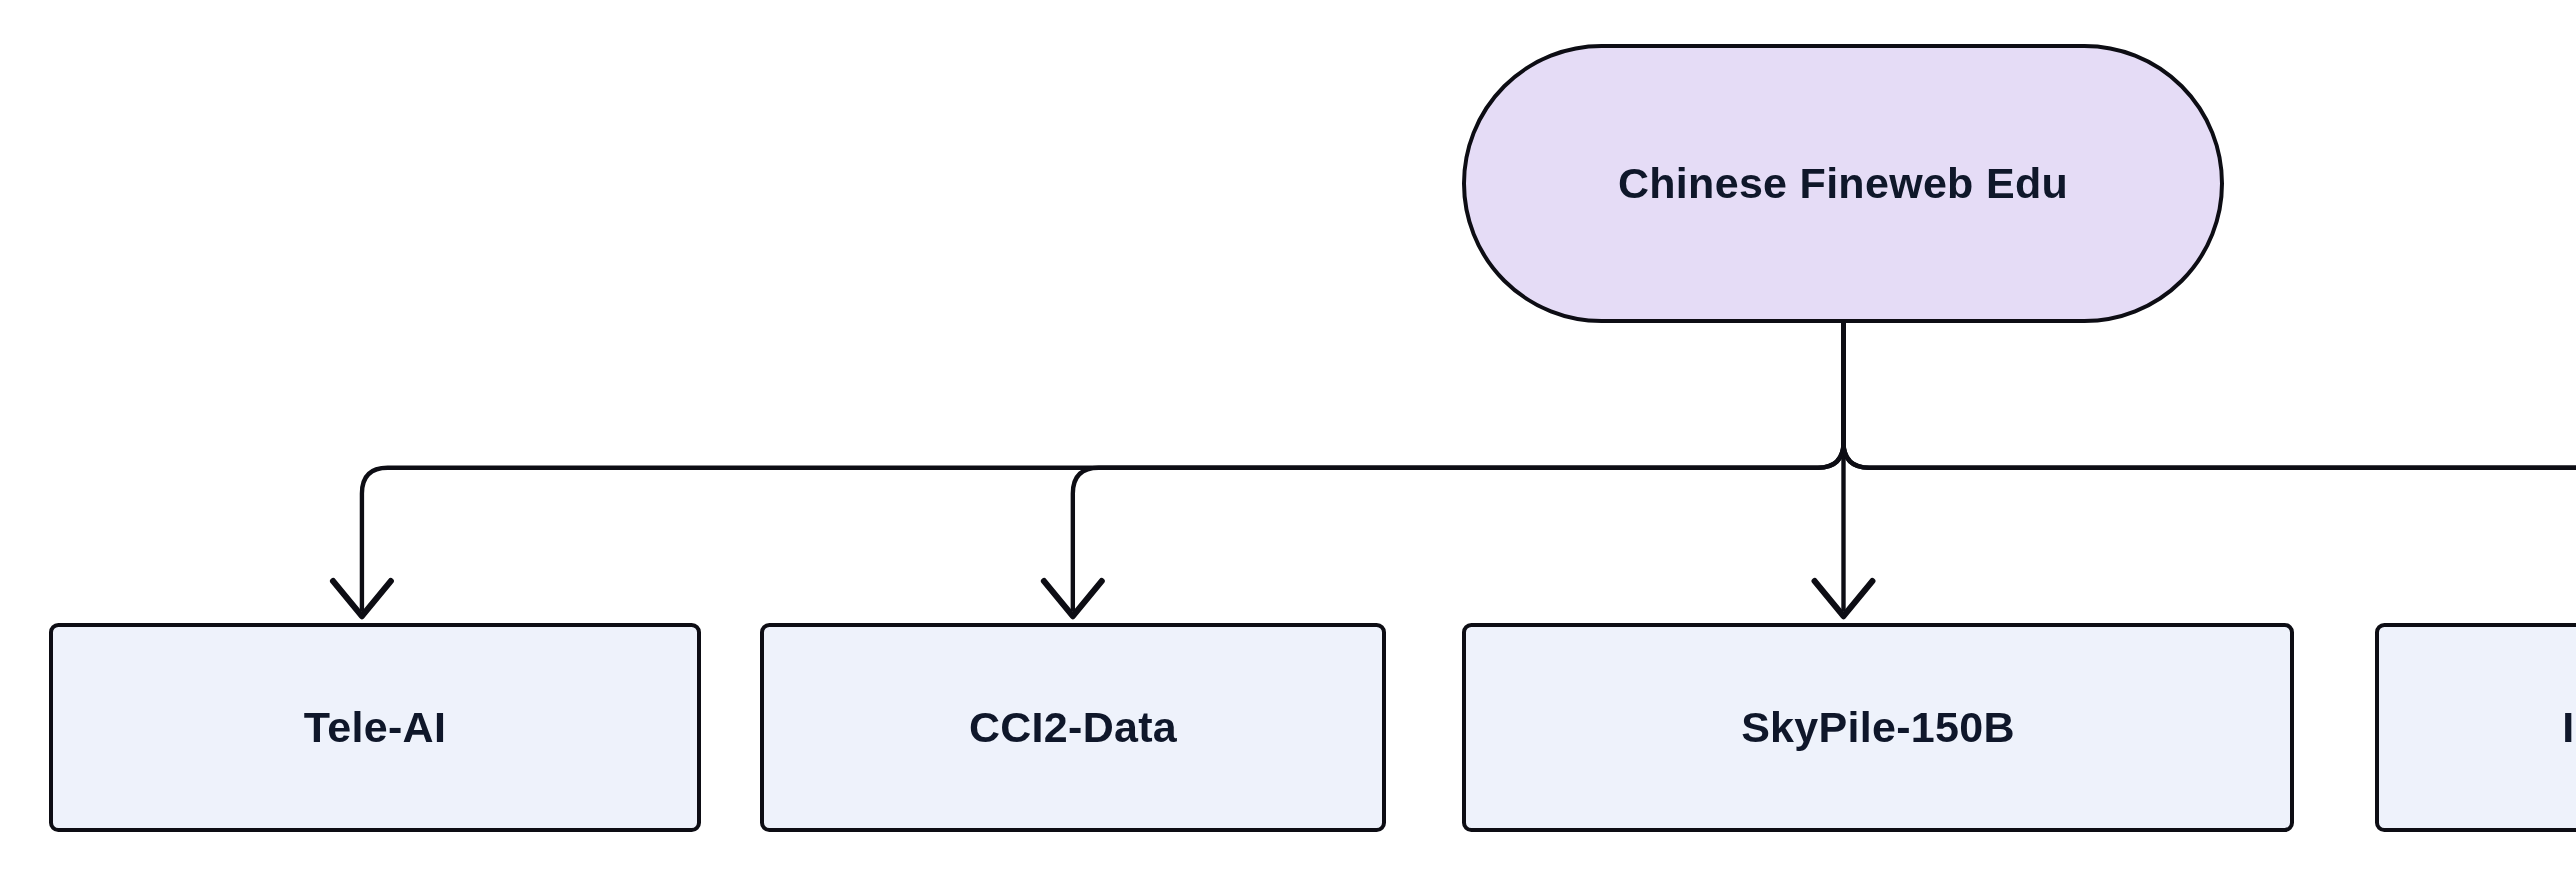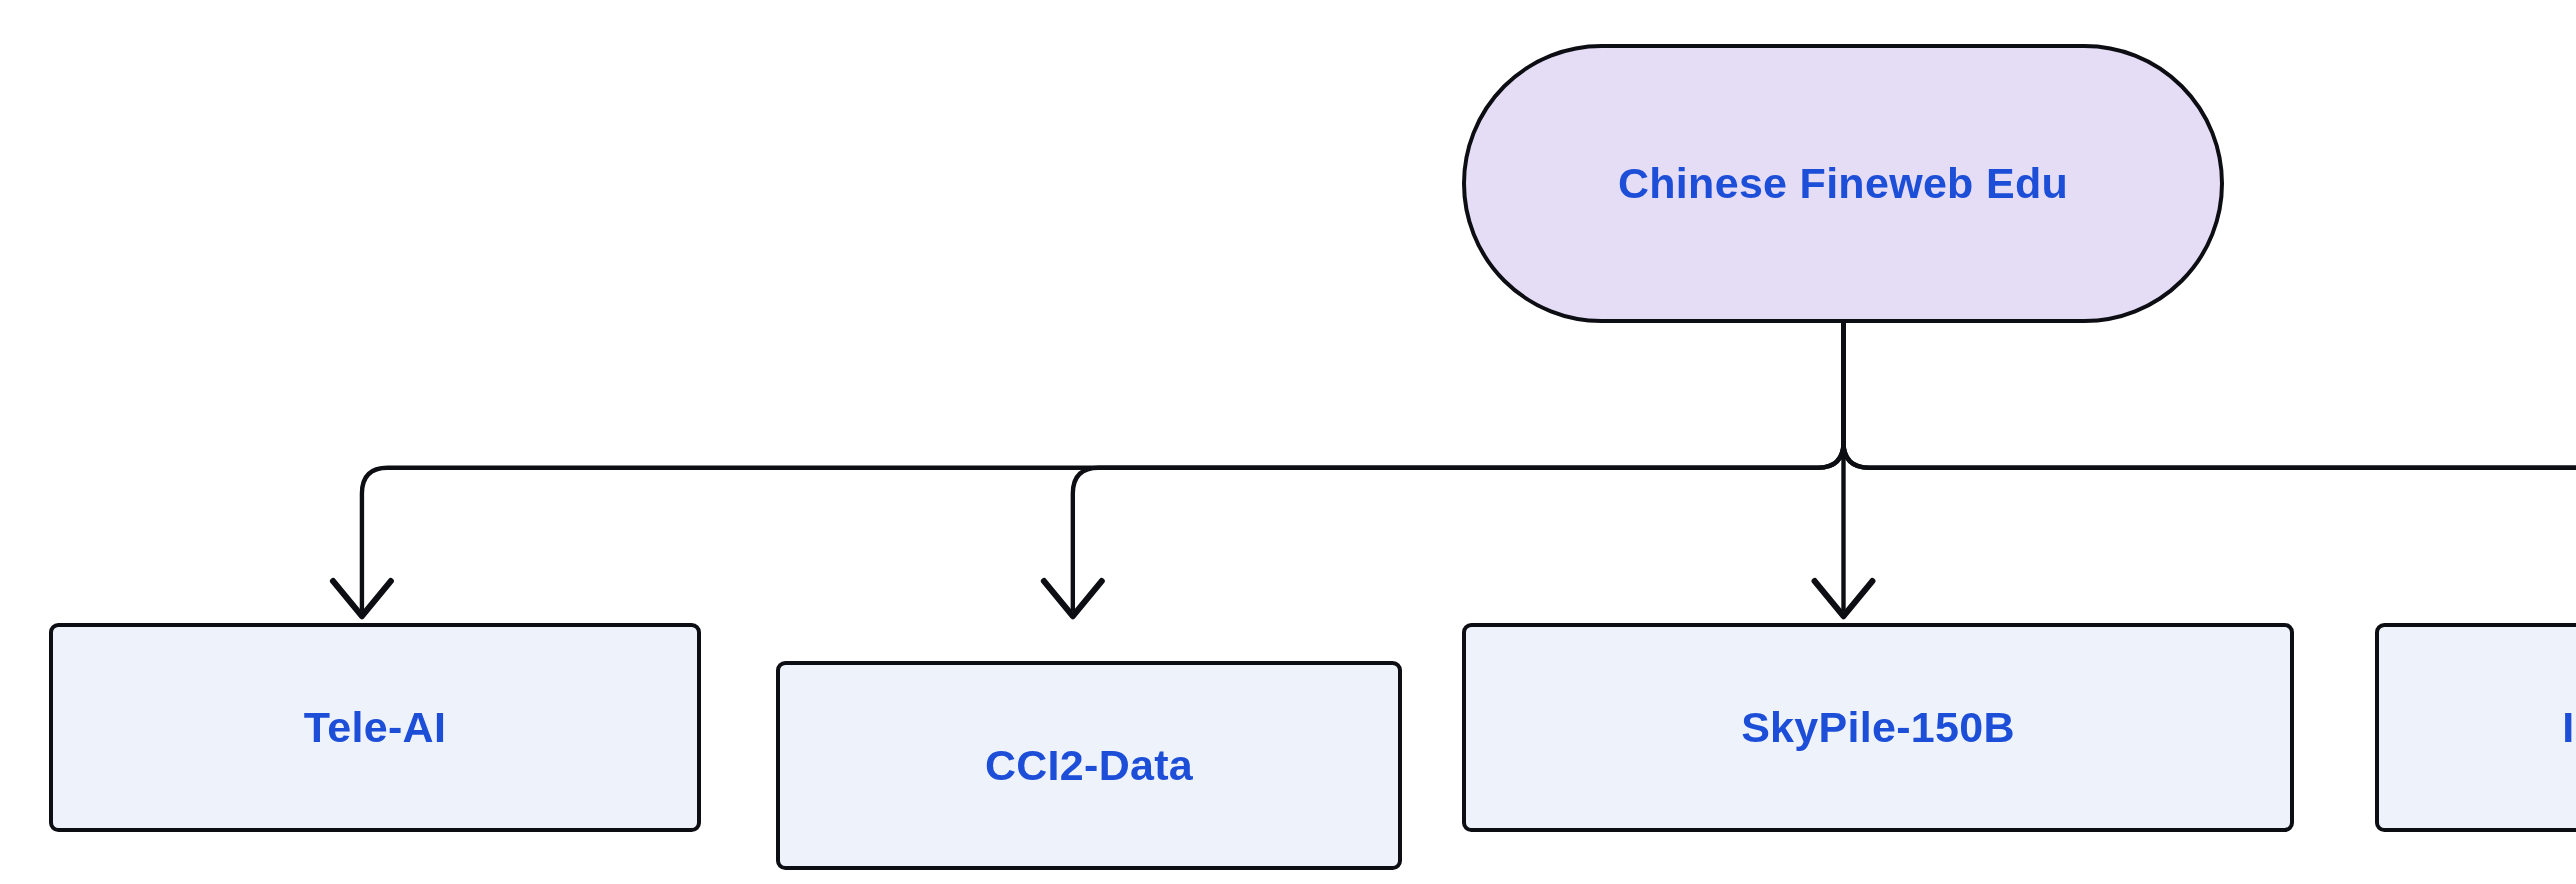--- a/index.html
+++ b/index.html
@@ -38,21 +38,21 @@
     stroke-linecap: round;
     stroke-linejoin: round;
   }
   .node {
     position: absolute;
     display: flex;
     align-items: center;
     justify-content: center;
     text-align: center;
     box-sizing: border-box;
-    color: #1d4ed8;
+    color: #0f172a;
     font-weight: bold;
     font-size: 43px;
     line-height: 1.1;
     letter-spacing: 0.3px;
   }
   .node-root {
     left: 1462px;
     top: 44px;
     width: 762px;
     height: 279px;
@@ -61,21 +61,21 @@
     border-radius: 140px;
   }
   .node-child {
     top: 623px;
     height: 209px;
     background: #EEF2FB;
     border: 4.6px solid #0d0d14;
     border-radius: 9.3px;
   }
   .node-child.c0 { left: 49px;   width: 652px; }
-  .node-child.c1 { left: 776px; width: 626px; margin-top: 38px; }
+  .node-child.c1 { left: 760px; width: 626px; }
   .node-child.c2 { left: 1462px; width: 832px; }
   .node-child.c3 { left: 2375px; width: 699px; }
 </style>
 </head>
 <body>
 
 <div class="canvas">
 
   <svg class="edges-svg" viewBox="0 0 7684 1716" aria-hidden="true">
 

